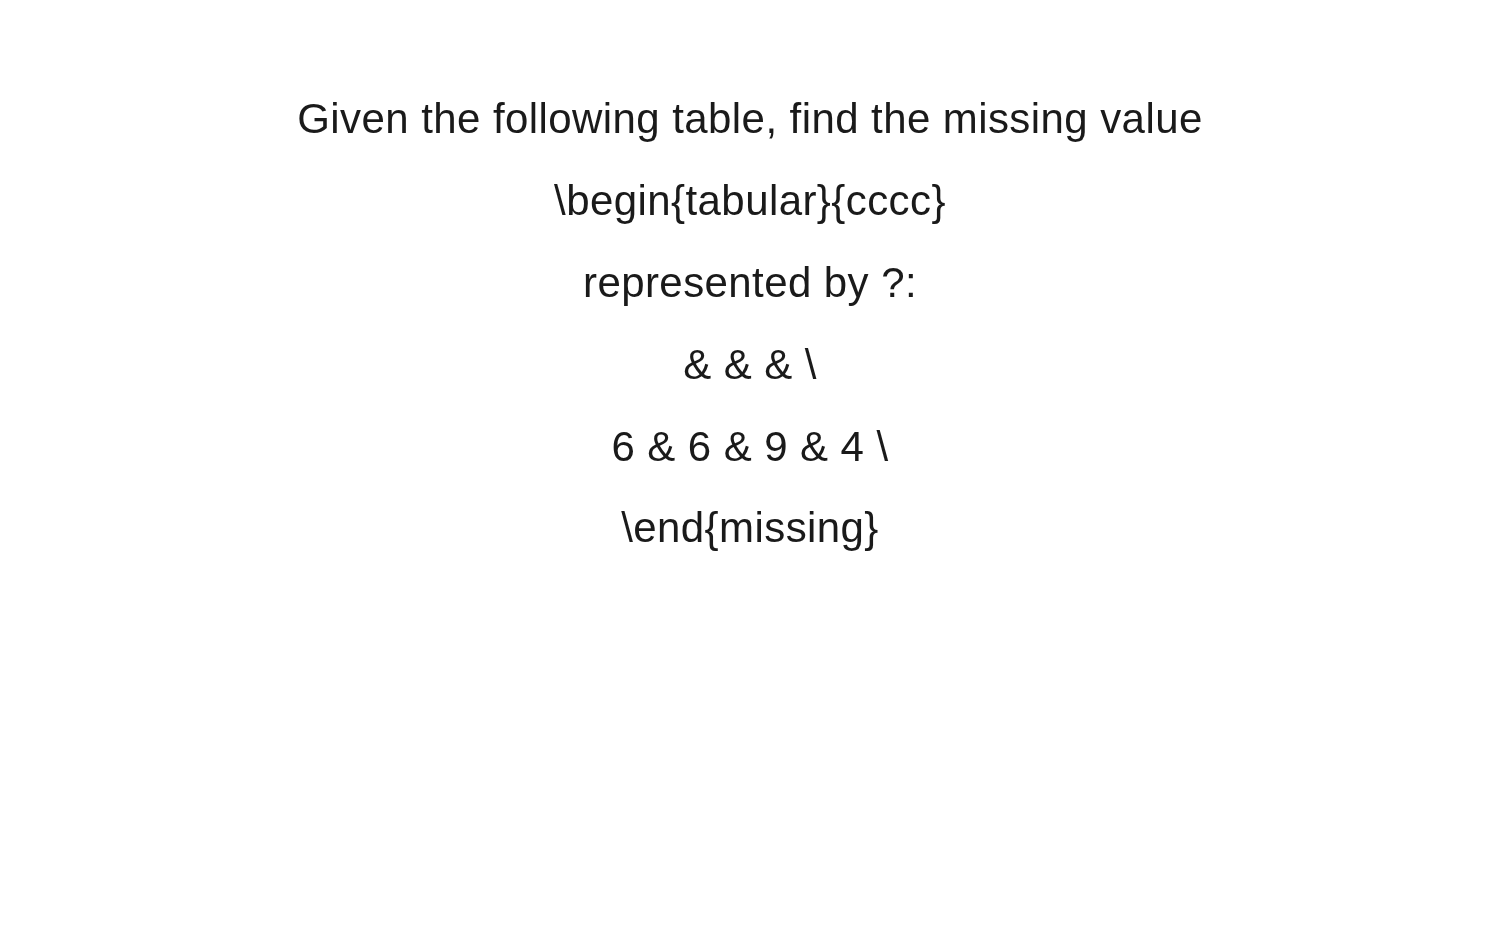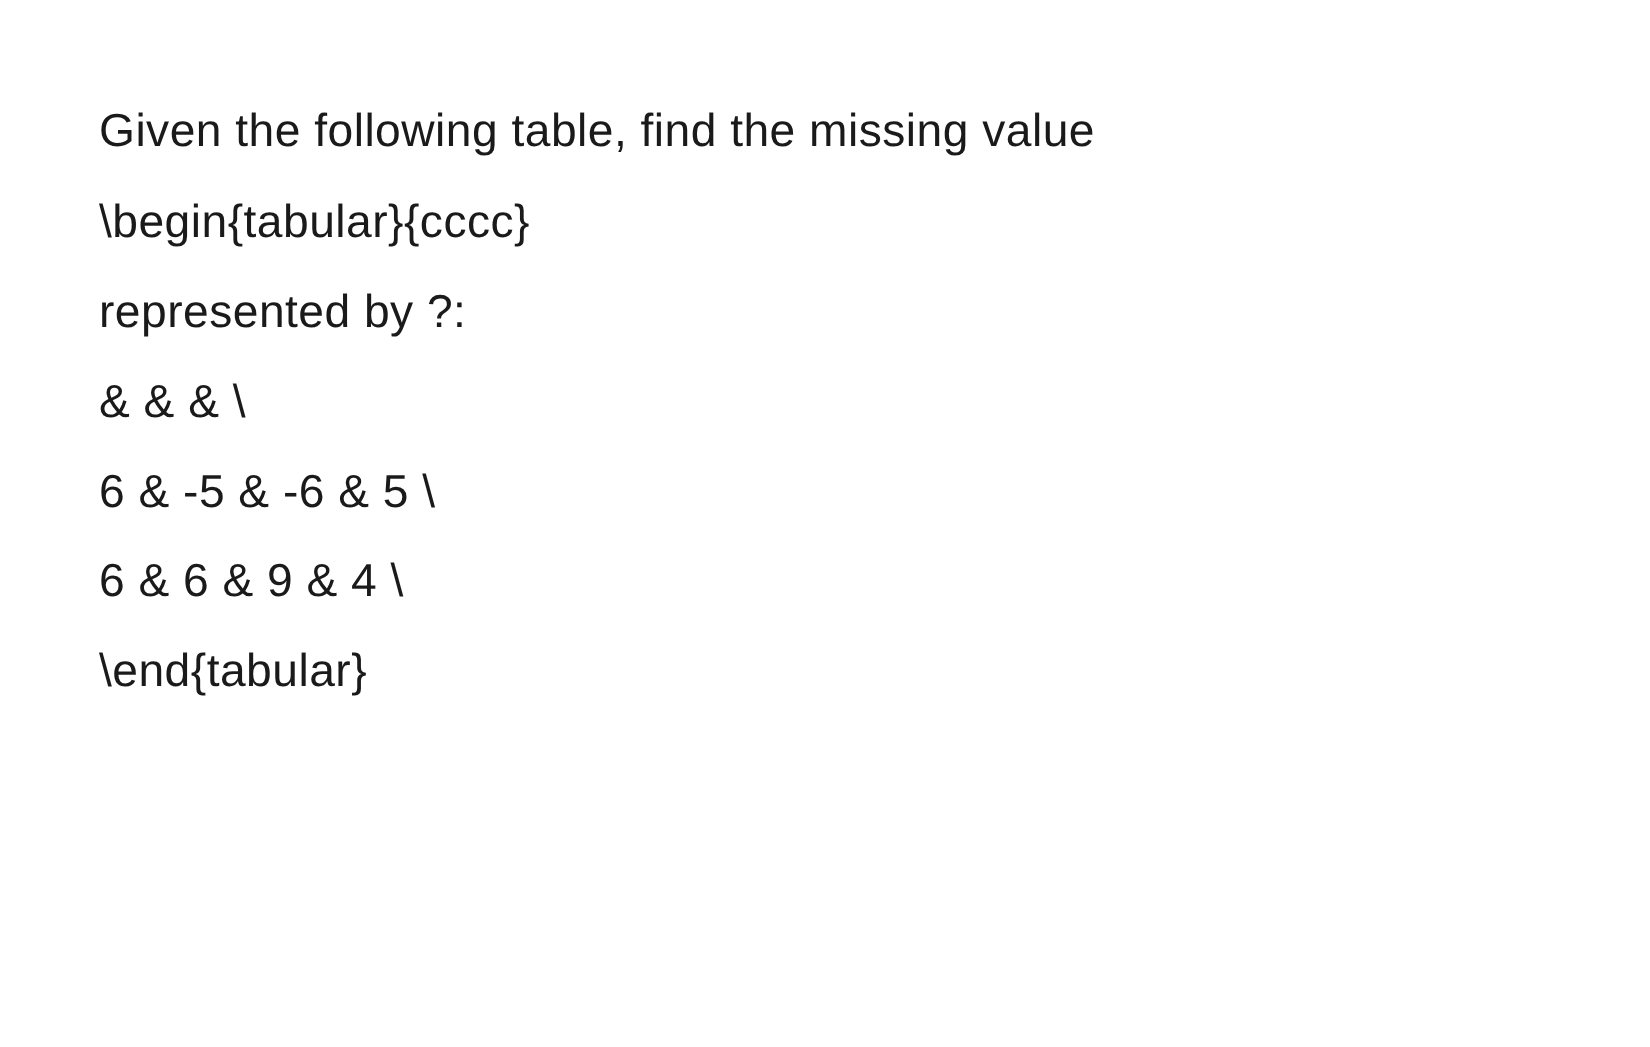--- a/index.html
+++ b/index.html
@@ -1,15 +1,15 @@
 <!DOCTYPE html>
 <html><head>
 <meta charset="utf-8">
 <style>
-  * { margin: 0; padding: 0; box-sizing: border-box; }
+  * { margin: 0; padding: 0; box-sizing: border-box; text-align: center; }
   html, body { width: 1500px; height: 952px; background: #ffffff; overflow: hidden; }
   body {
     font-family: -apple-system, BlinkMacSystemFont, "Segoe UI", "Helvetica Neue", Arial, sans-serif;
     color: #1a1a1a;
     padding: 78px 90px;
   }
   .content {
     font-size: 42px;
     line-height: 1.95;
     font-weight: 400;
@@ -18,16 +18,15 @@
   .line { display: block; }
 </style>
 </head>
 <body>
 
 <div class="content">
   <span class="line">Given the following table, find the missing value</span>
   <span class="line">\begin{tabular}{cccc}</span>
   <span class="line">represented by ?:</span>
   <span class="line">&amp; &amp; &amp; \</span>
-  <span class="line">6 &amp; -5 &amp; -6 &amp; 5 \</span>
   <span class="line">6 &amp; 6 &amp; 9 &amp; 4 \</span>
-  <span class="line">\end{tabular}</span>
+  <span class="line">\end{missing}</span>
 </div>
 
 </body></html>

